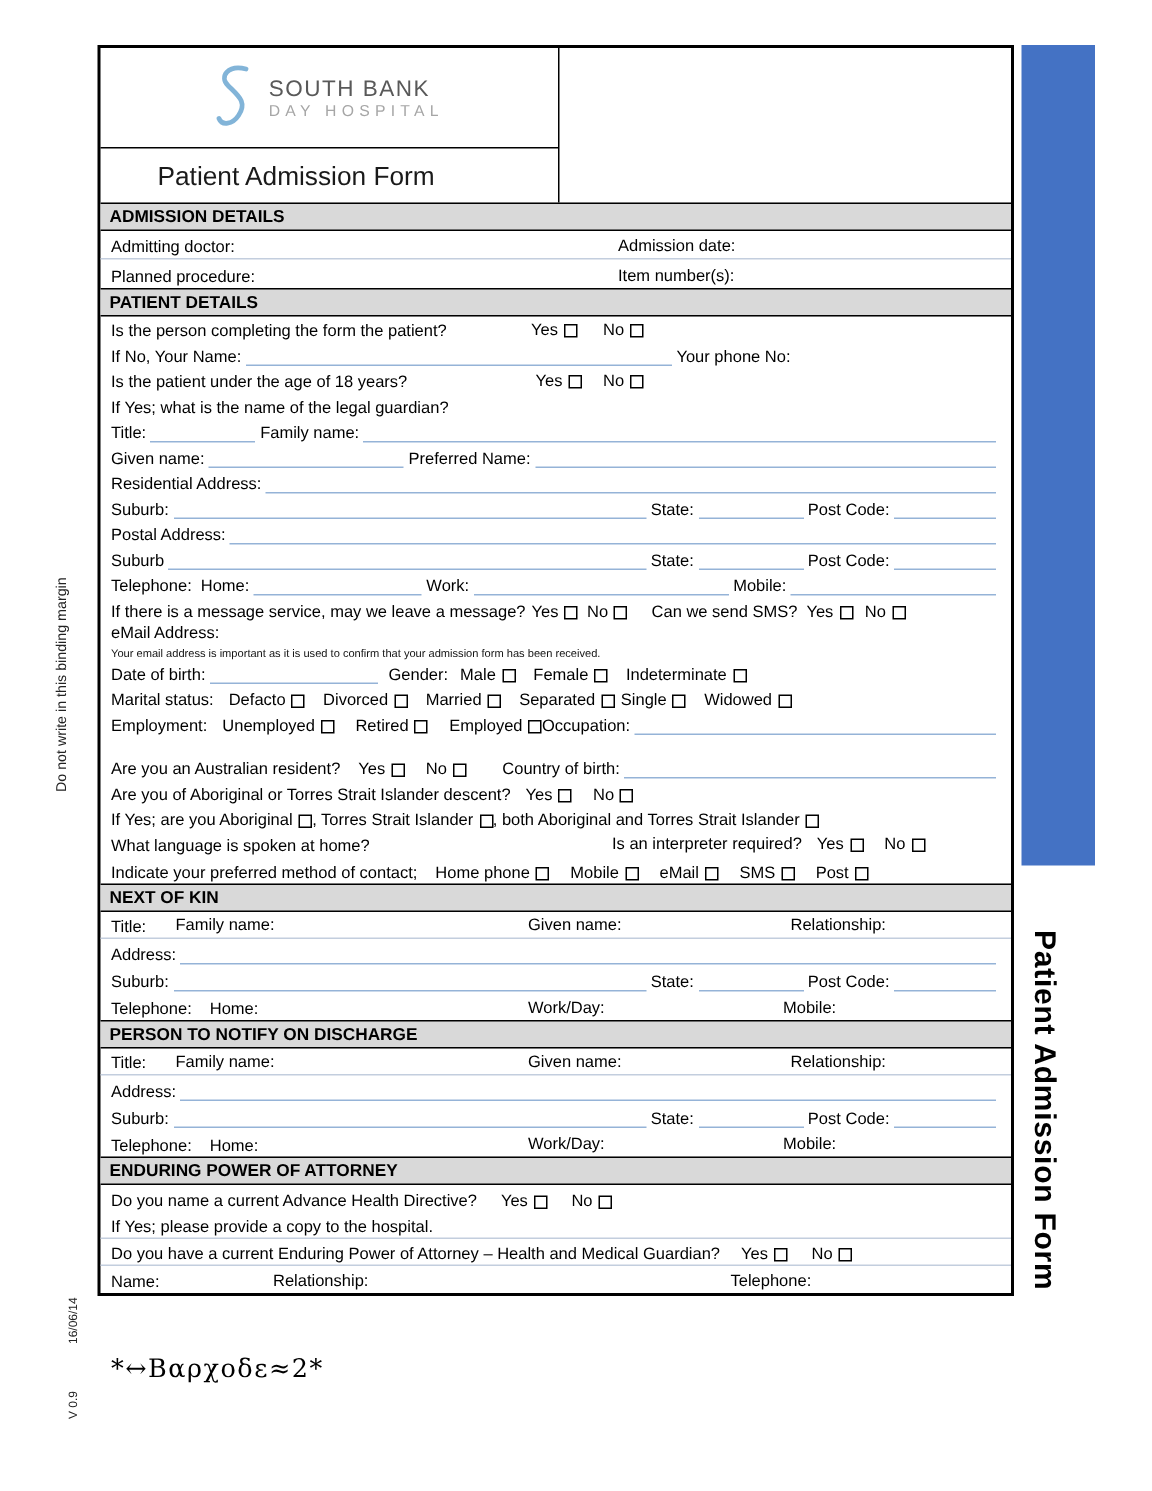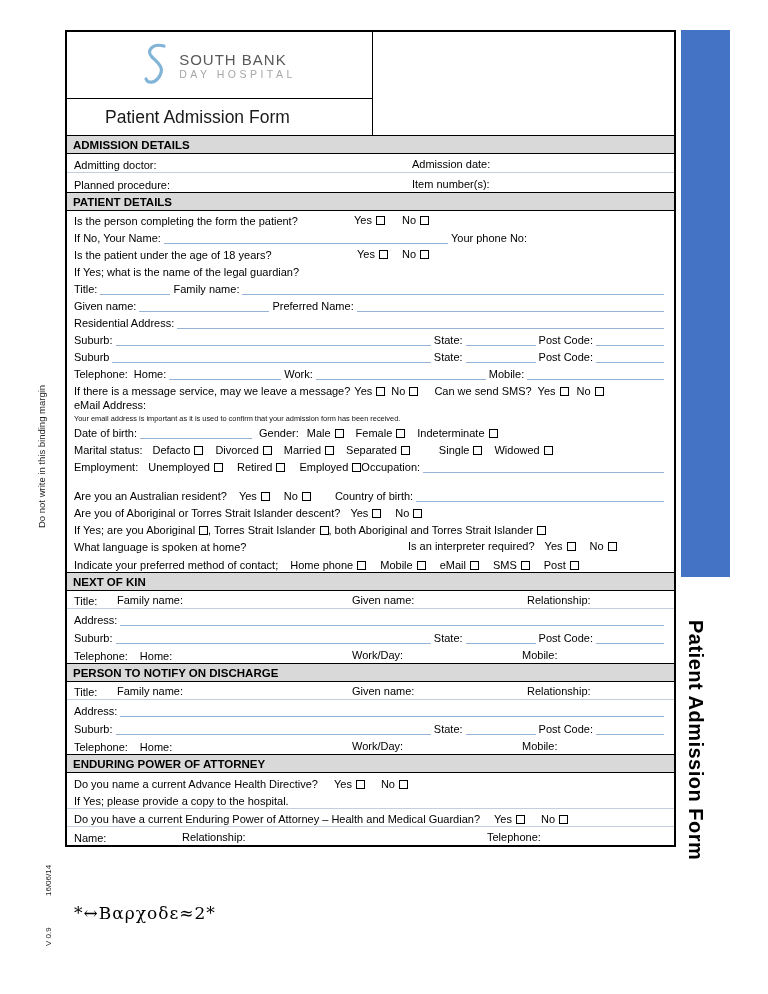--- a/index.html
+++ b/index.html
@@ -149,20 +149,24 @@
 
     <div class="row">
       <span class="w">Suburb:</span>
       <span class="fill"></span>
       <span class="w">State:</span>
       <span class="fill fx" style="width:70px"></span>
       <span class="w">Post Code:</span>
       <span class="fill fx" style="width:68px"></span>
     </div>
 
+    <div class="row">
+      <span class="w">Postal Address:</span>
+      <span class="fill"></span>
+    </div>
 
     <div class="row">
       <span class="w">Suburb</span>
       <span class="fill"></span>
       <span class="w">State:</span>
       <span class="fill fx" style="width:70px"></span>
       <span class="w">Post Code:</span>
       <span class="fill fx" style="width:68px"></span>
     </div>
 
@@ -211,21 +215,21 @@
     <div class="row">
       <span class="w">Marital status:</span>
       <span class="w" style="margin-left:10px">Defacto</span>
         <span class="cb"></span>
       <span class="w" style="margin-left:12px">Divorced</span>
         <span class="cb"></span>
       <span class="w" style="margin-left:12px">Married</span>
         <span class="cb"></span>
       <span class="w" style="margin-left:12px">Separated</span>
         <span class="cb"></span>
-      <span class="w" style="margin-left:29px">Single</span>
+      <span class="w" style="margin-left:4px">Single</span>
         <span class="cb"></span>
       <span class="w" style="margin-left:12px">Widowed</span>
         <span class="cb"></span>
     </div>
 
     <div class="row">
       <span class="w">Employment:</span>
       <span class="w" style="margin-left:10px">Unemployed</span>
         <span class="cb"></span>
       <span class="w" style="margin-left:14px">Retired</span>

